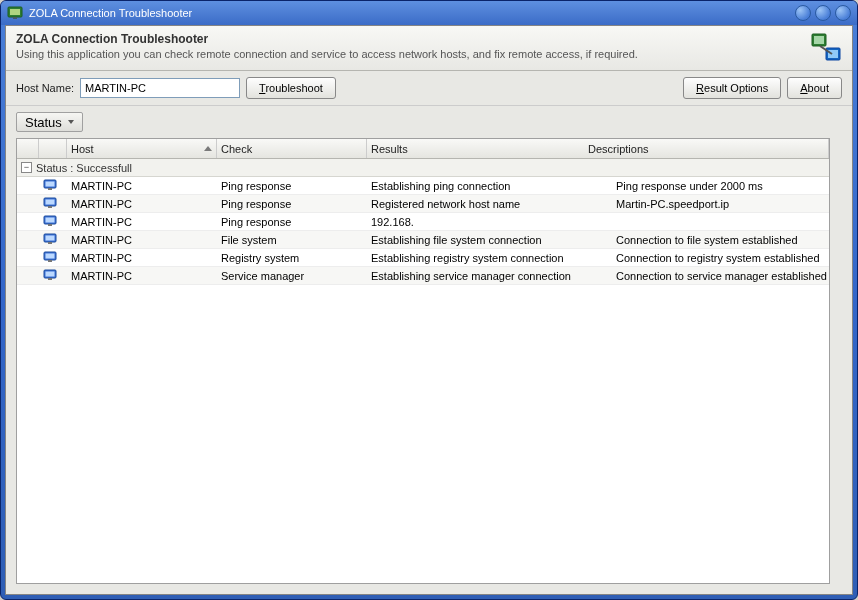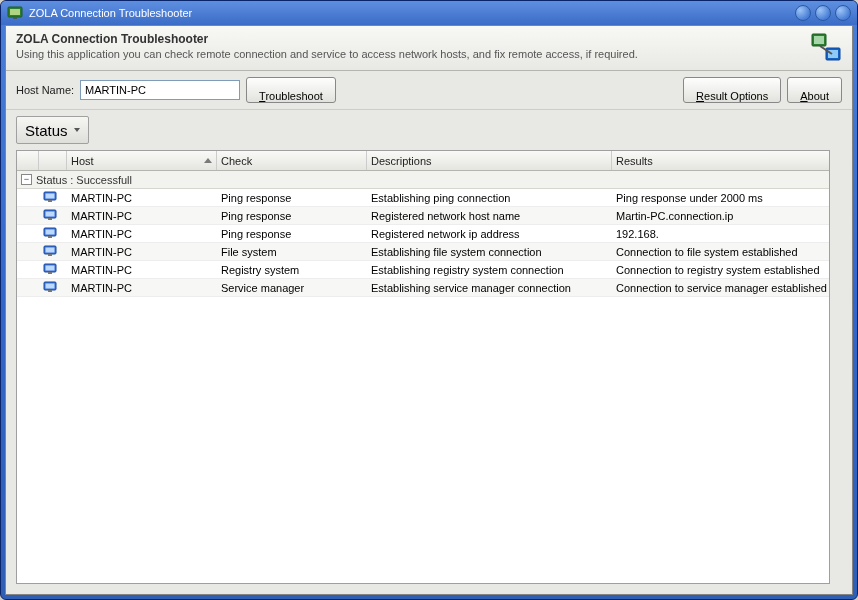--- a/index.html
+++ b/index.html
@@ -74,42 +74,42 @@
   height: 20px;
   width: 160px;
   border: 1px solid #7f9db9;
   background: white;
   padding: 0 4px;
   font-family: inherit;
   font-size: 11px;
 }
 .btn {
   height: 22px;
-  padding: 12px 12px;
+  padding: 4px 12px;
   border: 1px solid #888;
   border-radius: 3px;
   background: linear-gradient(to bottom, #fefefe 0%, #e2e2dd 100%);
   font-family: inherit;
   font-size: 11px;
   cursor: pointer;
 }
 .btn u { text-decoration: underline; }
 .toolbar-spacer { flex: 1; }
 .group-row {
   padding: 6px 10px;
   background: #e8e8e4;
 }
 .group-btn {
-  height: 28px;
+  height: 20px;
   padding: 0 8px;
   border: 1px solid #a0a0a0;
   border-radius: 2px;
   background: linear-gradient(to bottom, #f6f6f3 0%, #dededa 100%);
   font-family: inherit;
-  font-size: 15px;
+  font-size: 13px;
   display: inline-flex;
   align-items: center;
   gap: 6px;
   cursor: pointer;
 }
 .chev-down {
   width: 0; height: 0;
   border-left: 3px solid transparent;
   border-right: 3px solid transparent;
   border-top: 4px solid #555;
@@ -243,22 +243,22 @@
 
     <div class="grid-wrap">
       <div class="grid-header">
         <div class="col-h col-gutter"></div>
         <div class="col-h col-exp"></div>
         <div class="col-h col-host">
           <span>Host</span>
           <span class="sort-arrow"></span>
         </div>
         <div class="col-h col-check">Check</div>
+        <div class="col-h col-res">Results</div>
         <div class="col-h col-desc">Descriptions</div>
-        <div class="col-h col-res">Results</div>
       </div>
 
       <div class="group-header">
         <span class="expander">−</span>
         <span>Status : Successfull</span>
       </div>
 
       <div class="grid-body" id="grid-body">
           <div class="row">
             <div class="cell col-gutter"></div>
@@ -279,34 +279,33 @@
             <div class="cell col-exp host-cell">
               <span><svg class="comp-icon" viewBox="0 0 14 12">
                   <rect x="1" y="1" width="12" height="8" rx="1" fill="#3f73d6" stroke="#1a4a9c"></rect>
                   <rect x="2.5" y="2.5" width="9" height="5" fill="#bcd9ff"></rect>
                   <rect x="5" y="9" width="4" height="2" fill="#777"></rect>
                 </svg></span>
             </div>
             <div class="cell col-host">MARTIN-PC</div>
             <div class="cell col-check">Ping response</div>
             <div class="cell col-desc">Registered network host name</div>
-            <div class="cell col-res">Martin-PC.connection.ip</div>
+            <div class="cell col-res">Martin-PC.speedport.ip</div>
           </div>
           <div class="row">
             <div class="cell col-gutter"></div>
             <div class="cell col-exp host-cell">
               <span><svg class="comp-icon" viewBox="0 0 14 12">
                   <rect x="1" y="1" width="12" height="8" rx="1" fill="#3f73d6" stroke="#1a4a9c"></rect>
                   <rect x="2.5" y="2.5" width="9" height="5" fill="#bcd9ff"></rect>
                   <rect x="5" y="9" width="4" height="2" fill="#777"></rect>
                 </svg></span>
             </div>
             <div class="cell col-host">MARTIN-PC</div>
             <div class="cell col-check">Ping response</div>
-            <div class="cell col-desc">Registered network ip address</div>
             <div class="cell col-res">192.168.</div>
           </div>
           <div class="row">
             <div class="cell col-gutter"></div>
             <div class="cell col-exp host-cell">
               <span><svg class="comp-icon" viewBox="0 0 14 12">
                   <rect x="1" y="1" width="12" height="8" rx="1" fill="#3f73d6" stroke="#1a4a9c"></rect>
                   <rect x="2.5" y="2.5" width="9" height="5" fill="#bcd9ff"></rect>
                   <rect x="5" y="9" width="4" height="2" fill="#777"></rect>
                 </svg></span>

